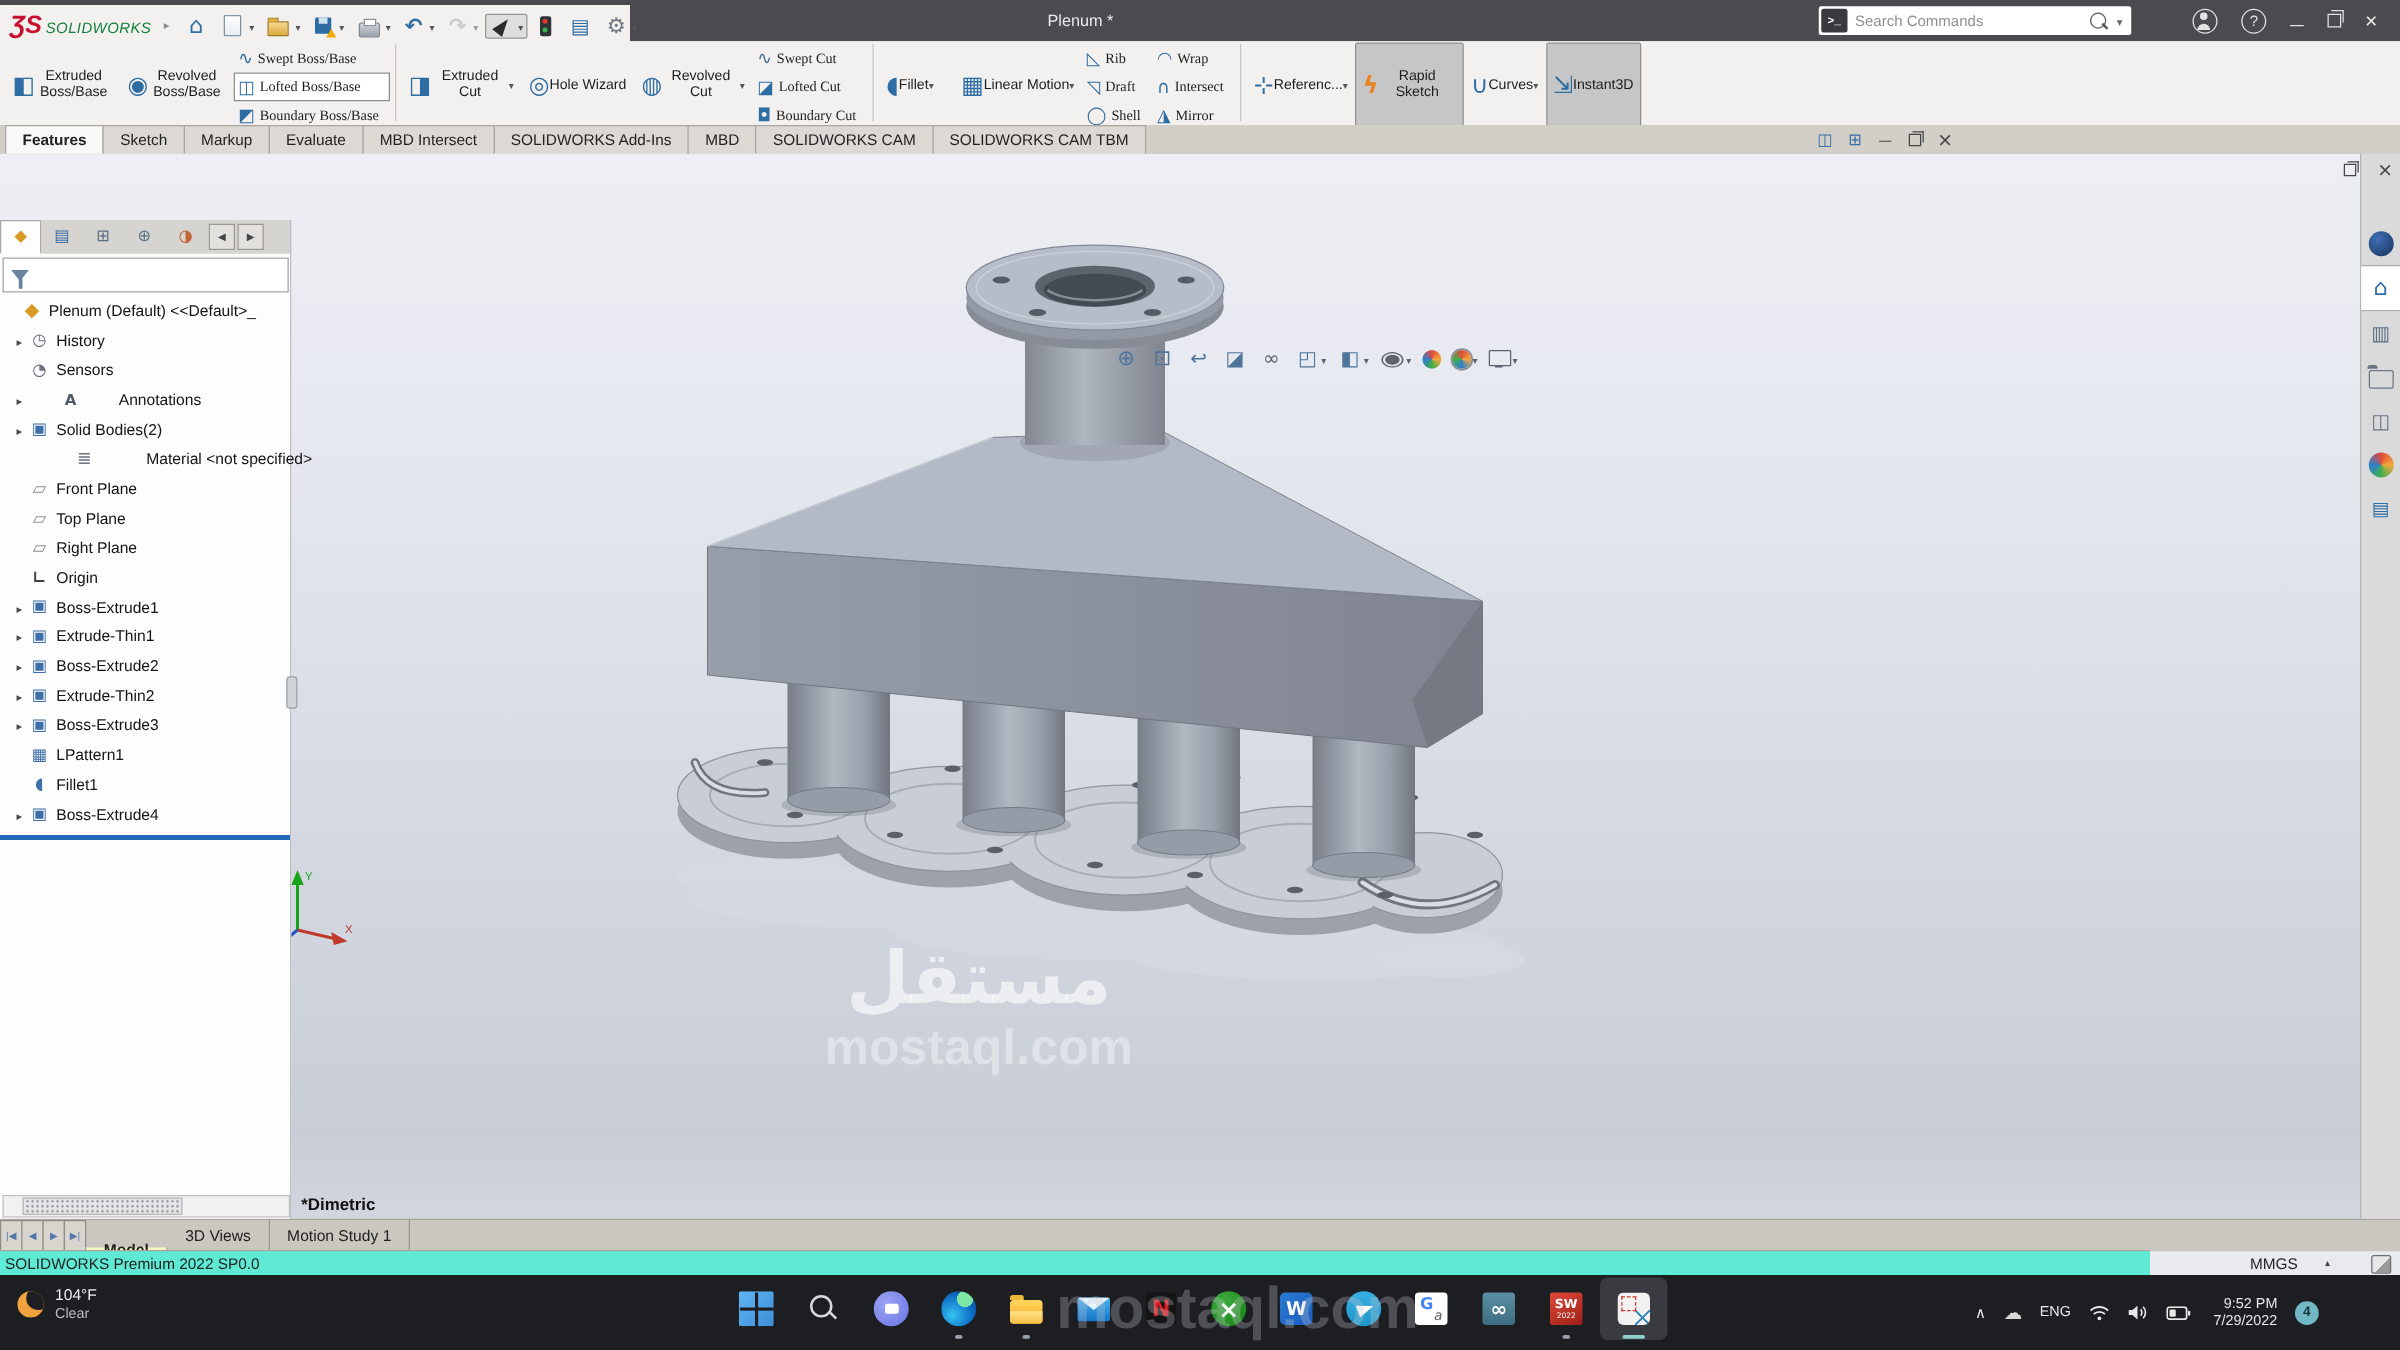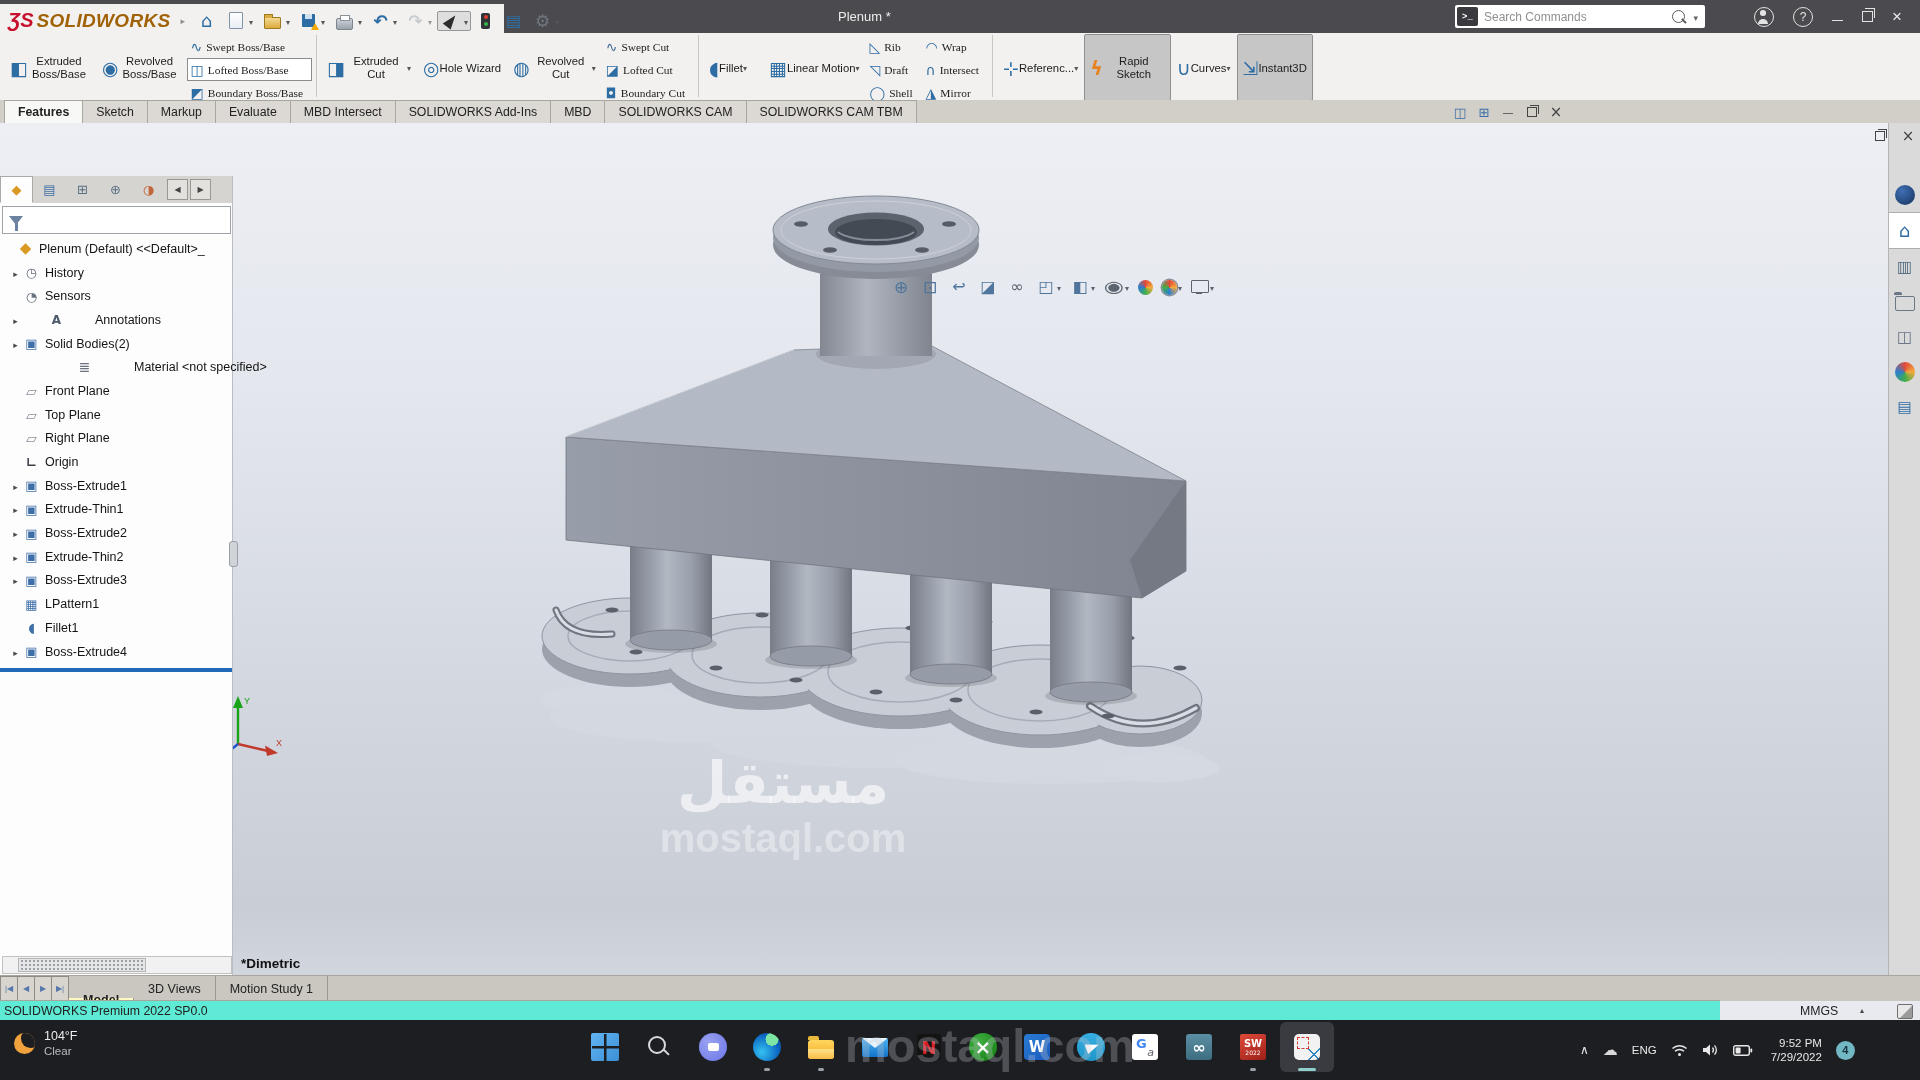--- a/index.html
+++ b/index.html
@@ -4,21 +4,21 @@
 <style>
   html,body{margin:0;padding:0;background:#000;}
   #app{position:relative;width:1920px;height:1080px;overflow:hidden;
        font-family:"Liberation Sans","DejaVu Sans",sans-serif;font-size:12px;color:#222;
        background:#e8eaf0;}
   
   #titlebar{position:absolute;left:0;top:0;width:1920px;height:33px;background:#4b4b4f;}
   #tb-light{position:absolute;left:0;top:4px;width:504px;height:33px;background:#f2f1ef;display:flex;align-items:center;}
   #logo{display:flex;align-items:baseline;margin-left:8px;font-style:italic;white-space:nowrap;}
   #logo .lp{color:#c8102e;font-weight:bold;font-size:20px;margin-right:3px;}
-  #logo .lw{color:#a16207;font-weight:bold;font-size:19px;letter-spacing:.3px;}
+  #logo .lw{color:#15803d;font-weight:normal;font-size:12px;letter-spacing:.3px;}
   .logo-fly{color:#8a8a8a;font-size:9px;margin:0 8px 0 10px;}
   #qat{display:flex;align-items:center;gap:2px;}
   .qbtn{display:flex;align-items:center;padding:2px 2px;border:1px solid transparent;border-radius:2px;}
   .qbtn.boxed{background:#dedede;border-color:#979797;}
   .qbtn.dis{opacity:.55;}
   .qcaret::before{content:"▾";font-size:8px;color:#555;margin-left:2px;}
   .i{display:flex;align-items:center;justify-content:center;width:21px;height:21px;font-family:"DejaVu Sans",sans-serif;position:relative;}
   .i-home::before{content:"⌂";color:#2e6da4;font-size:18px;}
   .i-new-document{width:12px;height:15px;background:linear-gradient(#ffffff,#e8edf3);border:1px solid #8093a8;border-radius:1px;margin:0 4px;}
   .i-open{width:15px;height:10px;background:linear-gradient(#f3d892,#ddab3e);border:1px solid #9c7a1f;border-radius:1px;margin:5px 3px 0;}
@@ -728,21 +728,21 @@
         <div class="trow" style="padding-left: 8px; gap: 25px;">
           <span class="exp on"></span>
           <span class="ti ti-annotations"></span>
           <span class="tlabel">Annotations</span>
         </div>
         <div class="trow" style="padding-left: 8px;">
           <span class="exp on"></span>
           <span class="ti ti-solid-bodies"></span>
           <span class="tlabel">Solid Bodies(2)</span>
         </div>
-        <div class="trow" style="padding-left: 25px; gap: 36px;">
+        <div class="trow" style="padding-left: 8px; gap: 36px;">
           <span class="exp"></span>
           <span class="ti ti-material"></span>
           <span class="tlabel">Material &lt;not specified&gt;</span>
         </div>
         <div class="trow" style="padding-left: 8px;">
           <span class="exp"></span>
           <span class="ti ti-plane"></span>
           <span class="tlabel">Front Plane</span>
         </div>
         <div class="trow" style="padding-left: 8px;">

